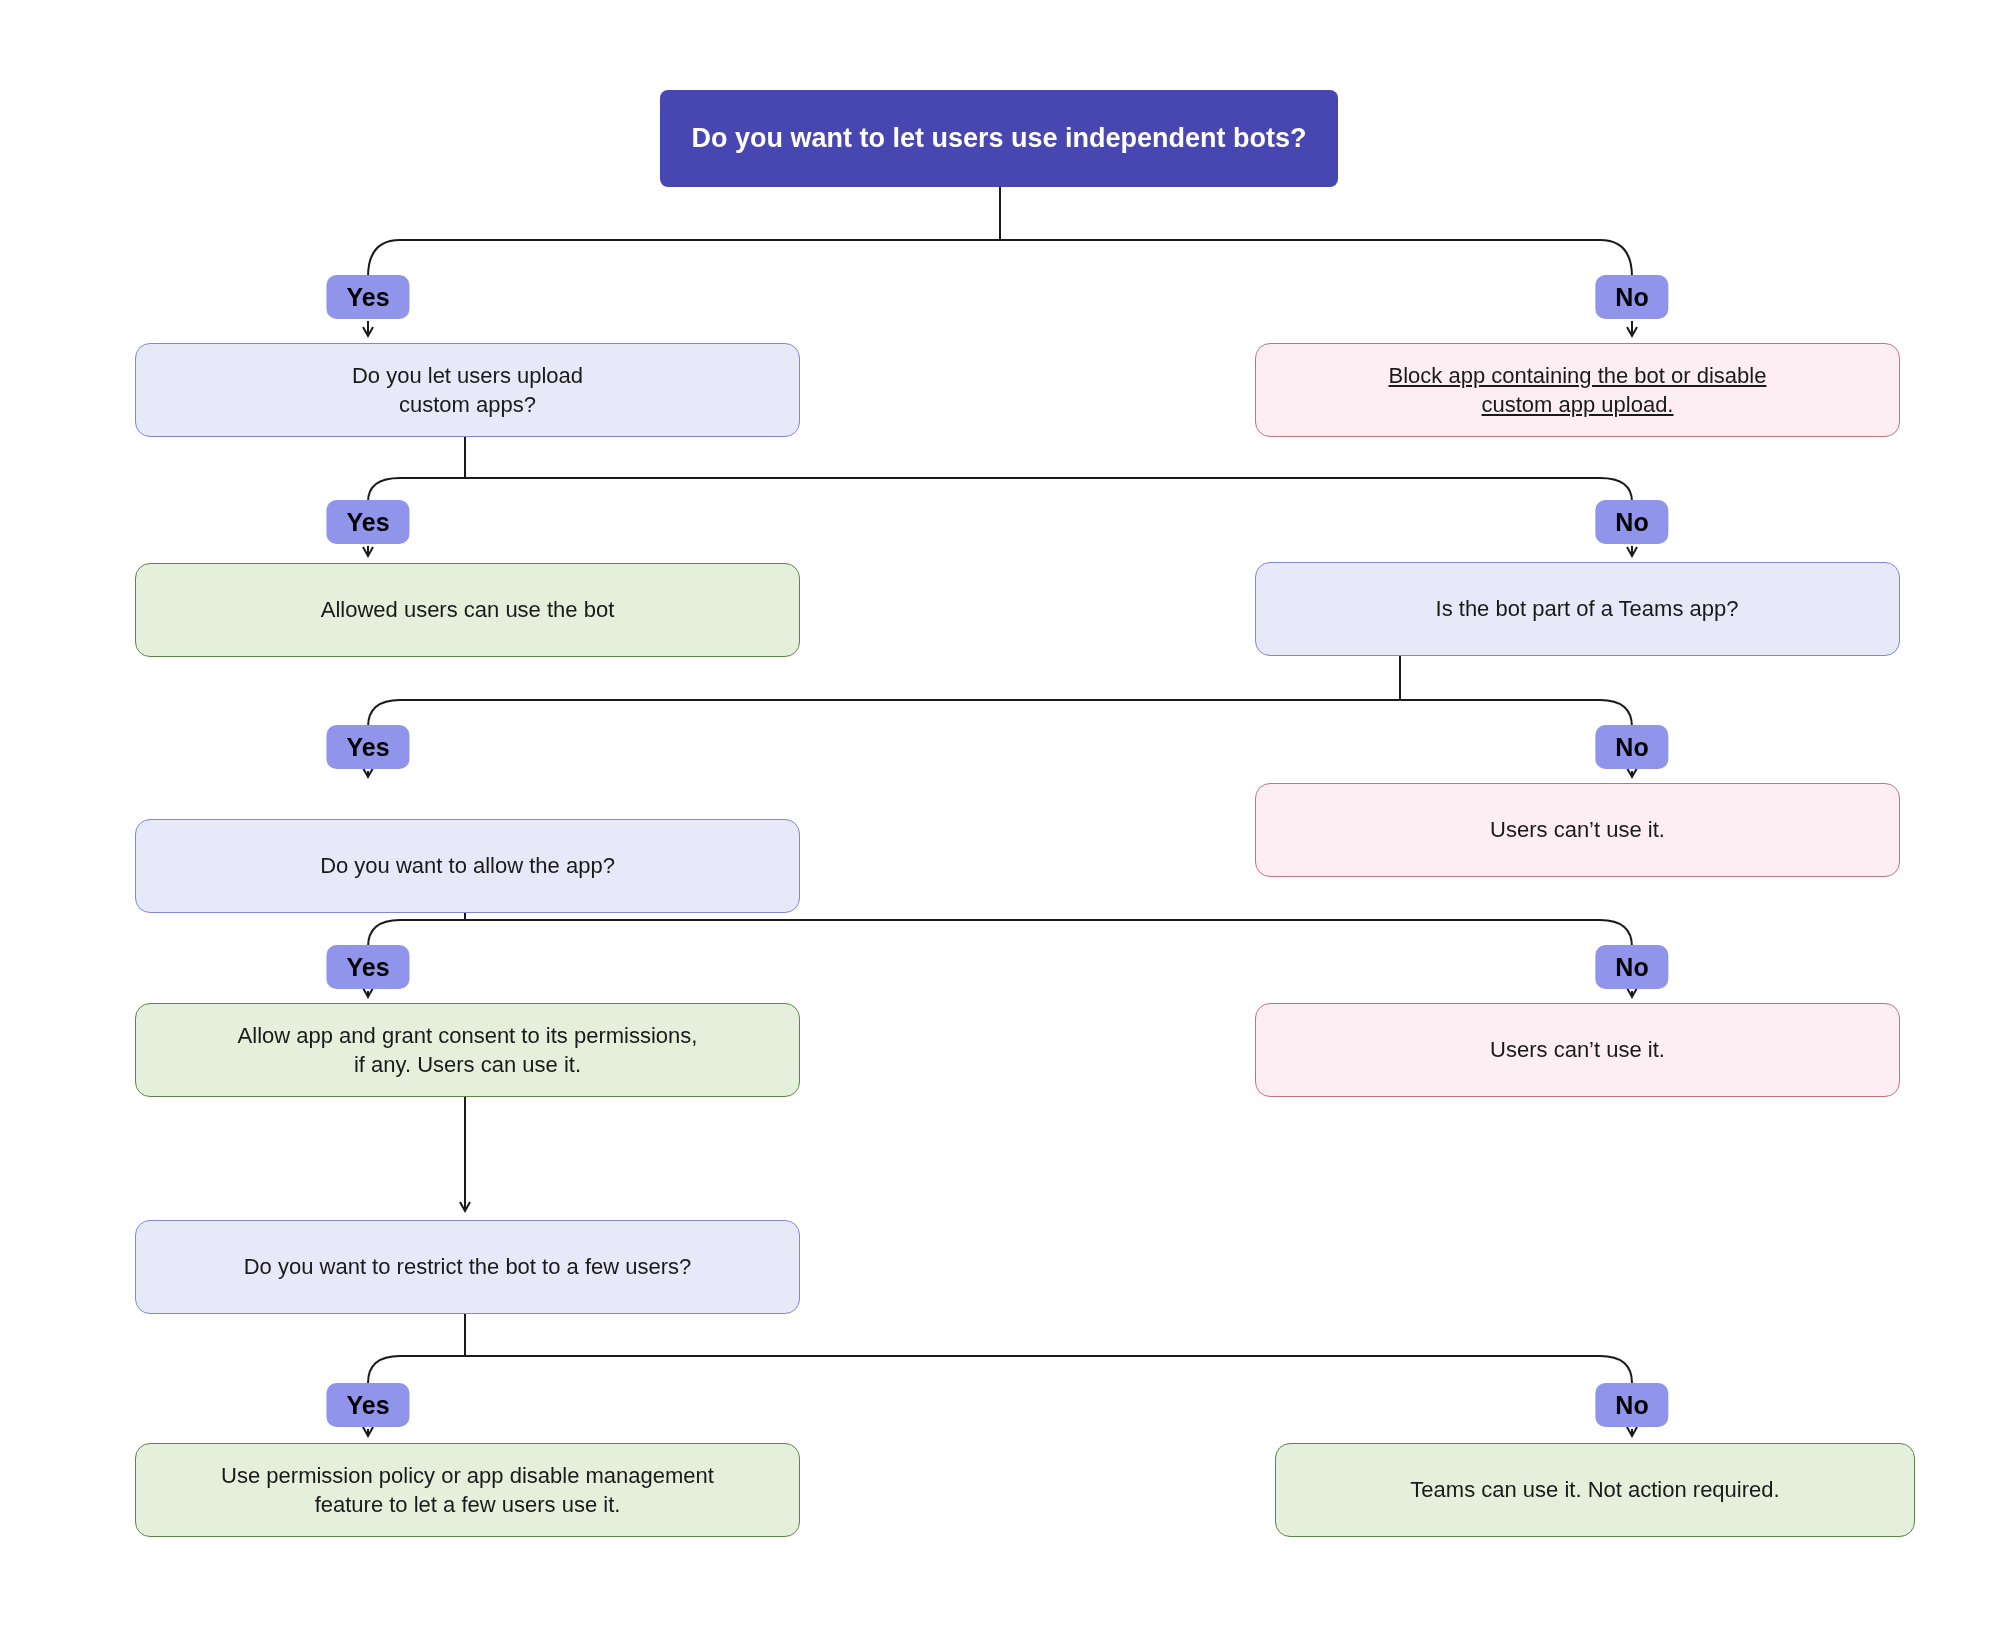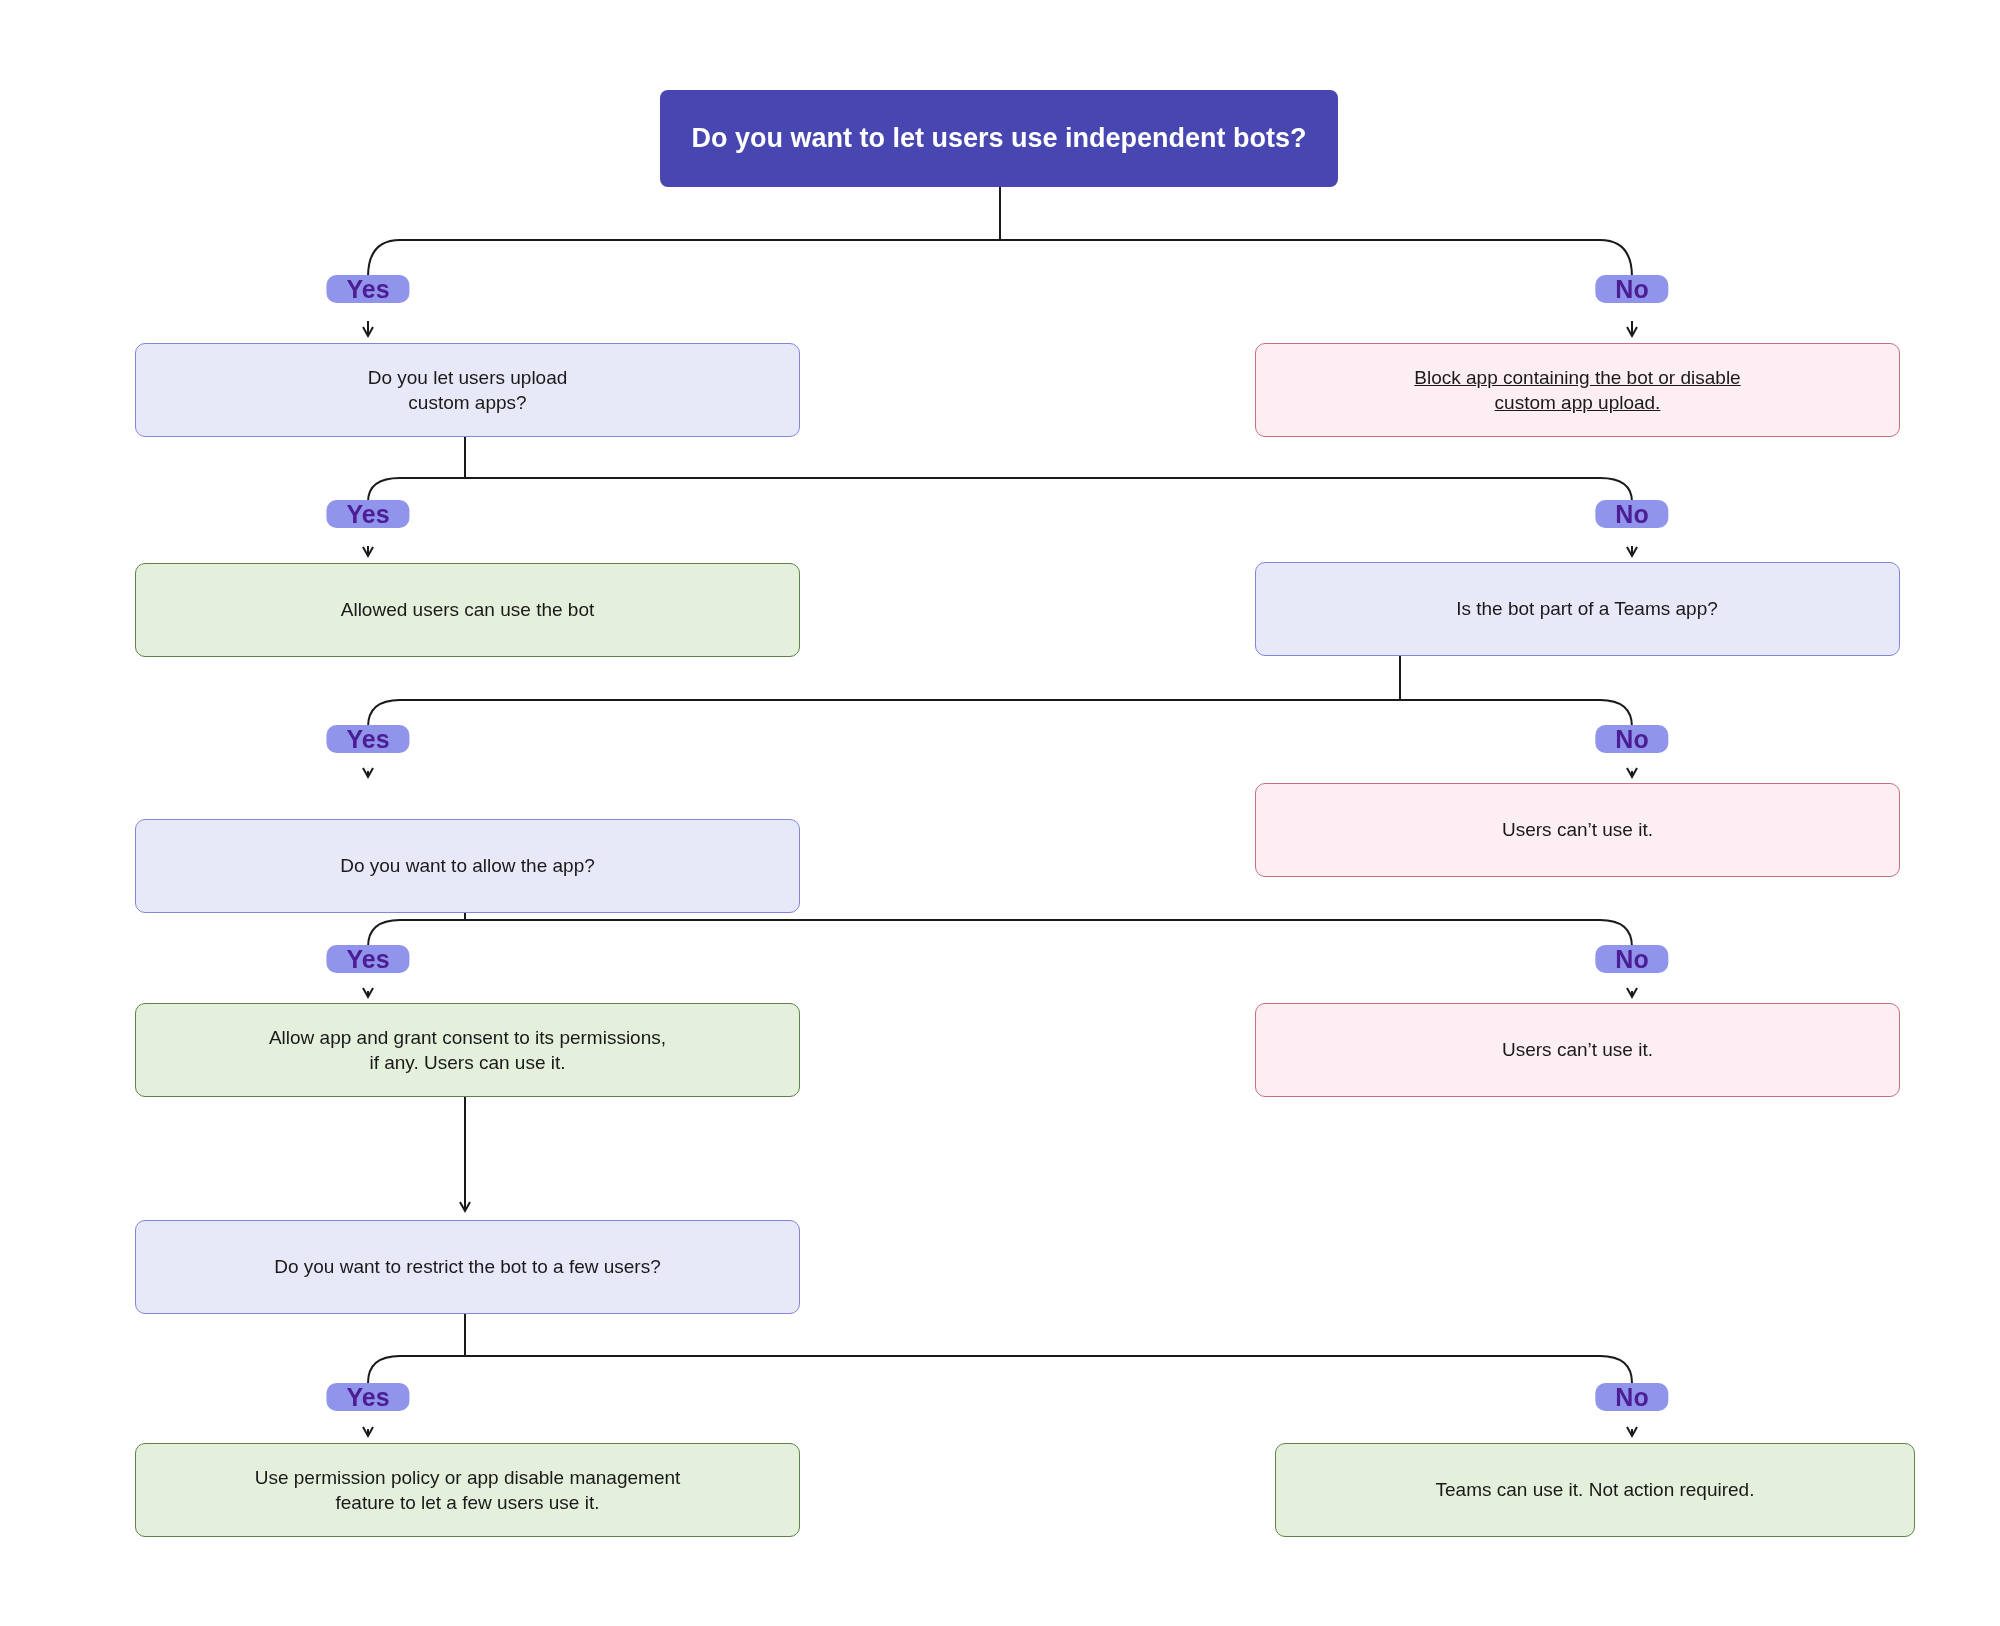--- a/index.html
+++ b/index.html
@@ -30,22 +30,22 @@
     stroke: var(--line, #1a1a1a);
     stroke-width: 2;
   }
   .node {
     position: absolute;
     box-sizing: border-box;
     display: flex;
     align-items: center;
     justify-content: center;
     text-align: center;
-    border-radius: 10px;
-    font-size: 19px;
+    border-radius: 15px;
+    font-size: 22px;
     line-height: 1.32;
     white-space: pre-line;
     padding: 8px 18px;
     color: #1a1a1a;
   }
   .node.primary {
     background: var(--primary, #4846B0);
     color: #ffffff;
     font-weight: 600;
     border: none;
@@ -60,28 +60,28 @@
     background: var(--pink-fill, #FCEEF2);
     border: 1.5px solid var(--pink-border, #C5717C);
   }
   .node.positive {
     background: var(--green-fill, #E4F0DB);
     border: 1.5px solid var(--green-border, #5D8549);
   }
   .badge {
     position: absolute;
     transform: translateX(-50%);
-    height: 28px;
+    height: 44px;
     box-sizing: border-box;
     padding: 0 20px;
     display: flex;
     align-items: center;
     justify-content: center;
     background: var(--badge, #9095EB);
-    color: #4c1d95;
+    color: #000000;
     font-weight: 700;
     font-size: 25px;
     border-radius: 10px;
   }
 </style>
 </head>
 <body>
 
 <div id="canvas">
 

